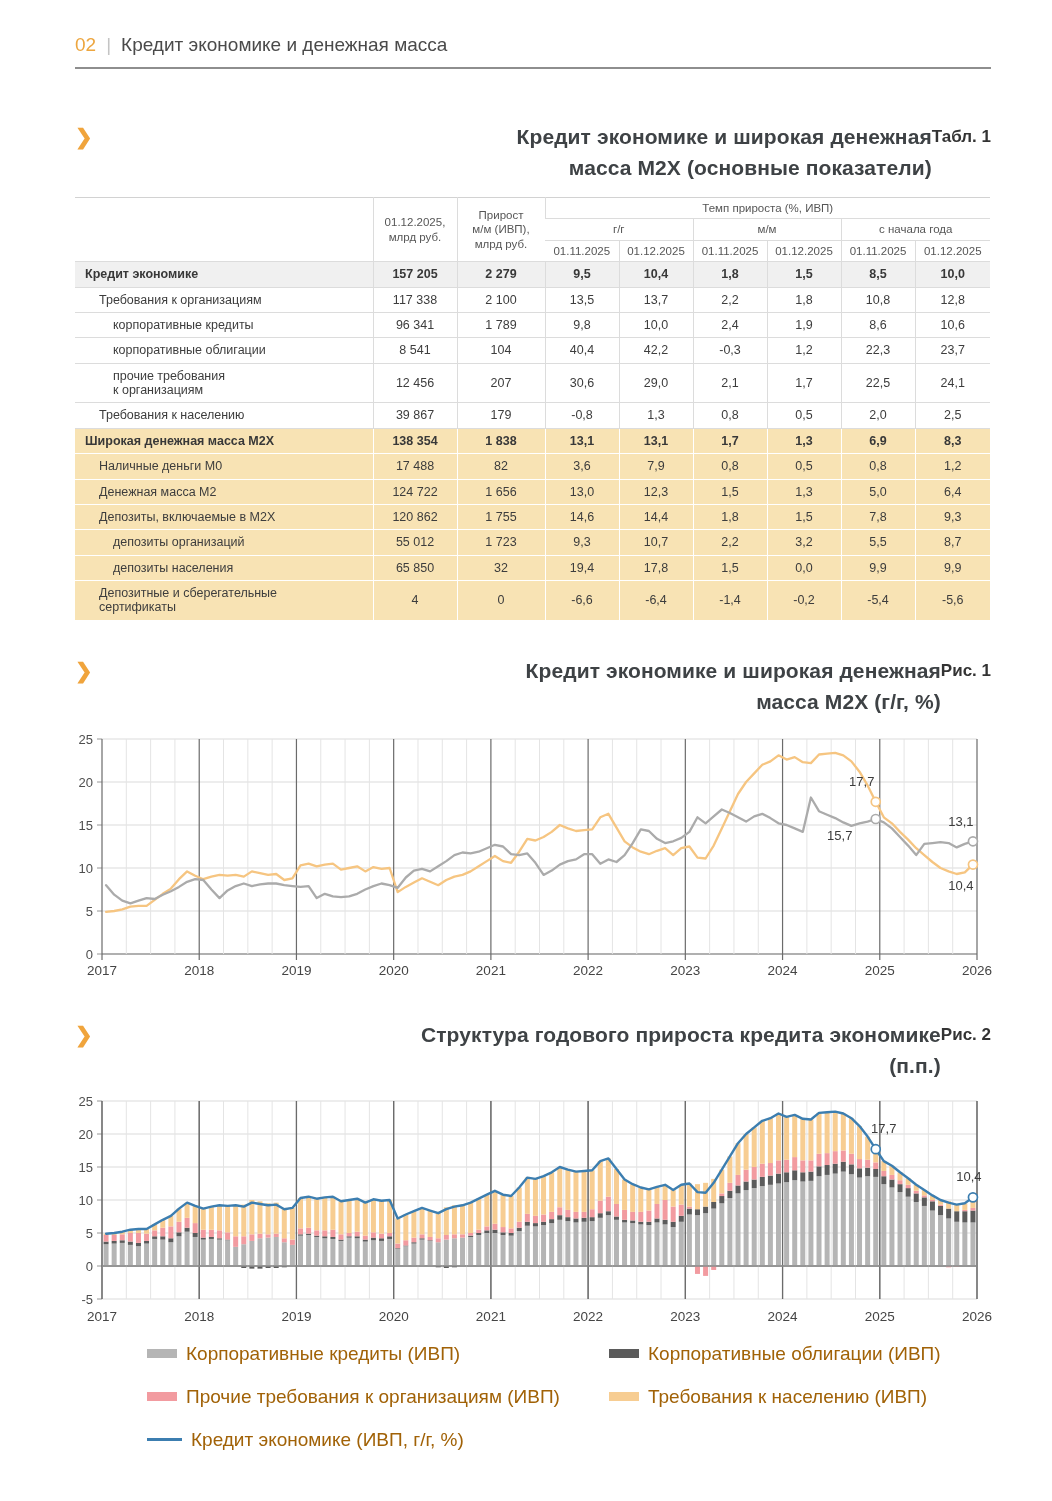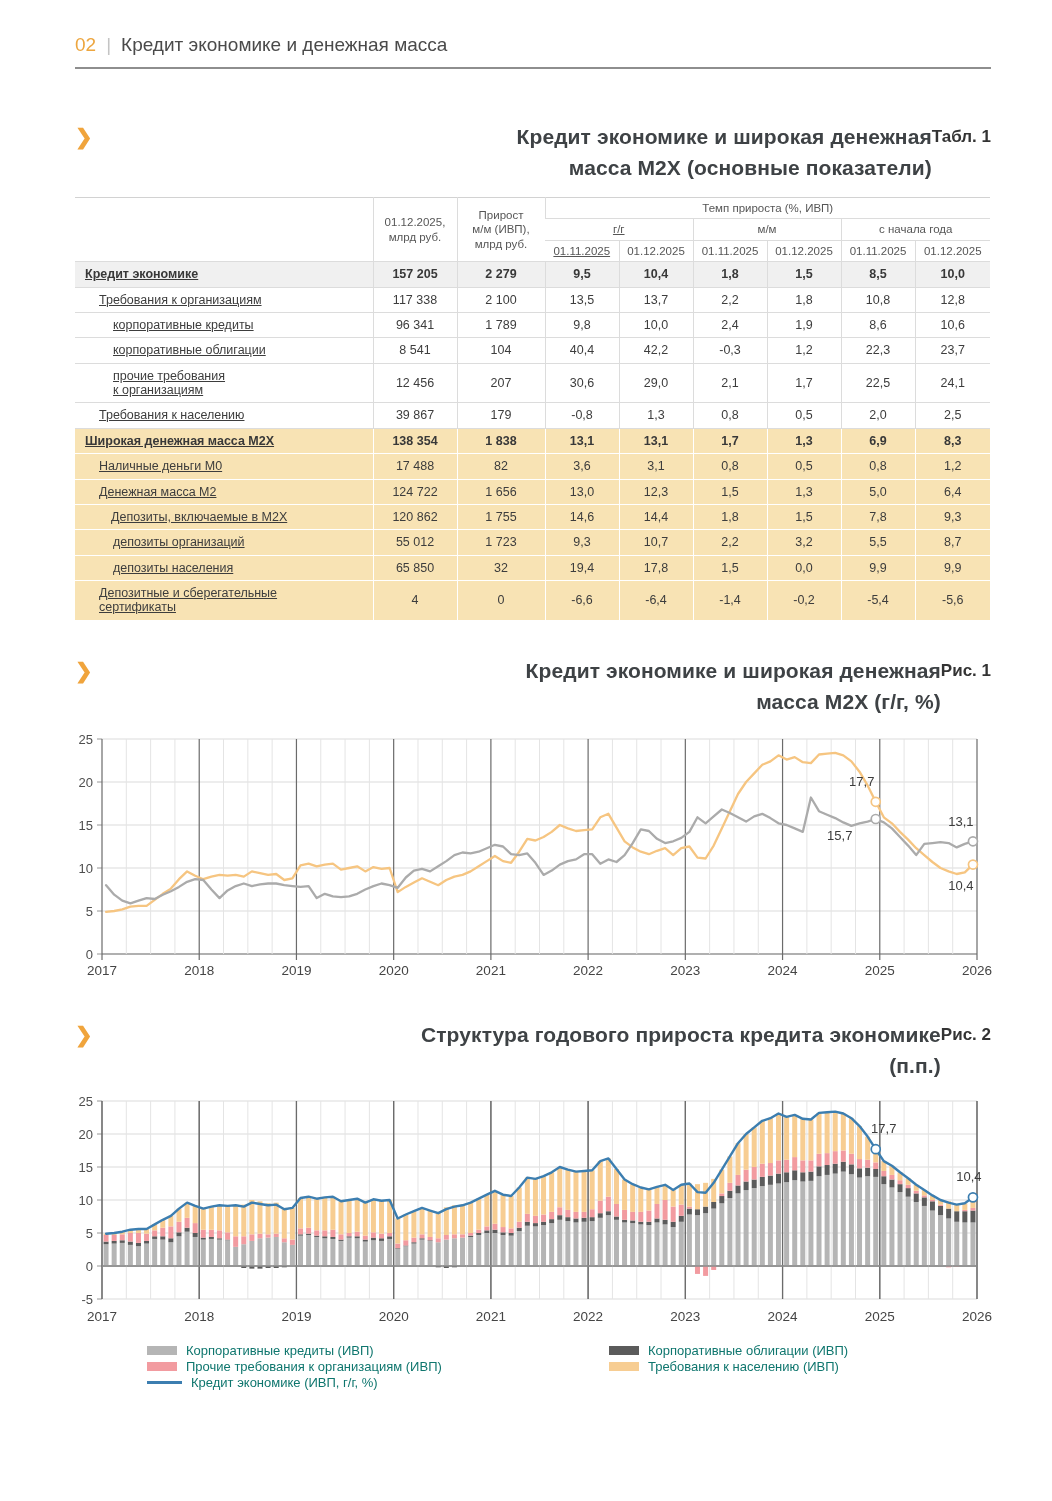--- a/index.html
+++ b/index.html
@@ -18,21 +18,21 @@
   .sec.s2{margin-top:34px;}
   .sec.s3{margin-top:36px;}
   .sec .chev{color:#f0a43c;font-size:21px;font-weight:700;margin-right:19px;line-height:31px;}
   .sec h2{margin:0;font-size:21px;line-height:31px;font-weight:700;color:#3e4245;
           white-space:pre-line;flex:1;letter-spacing:.1px;text-align:right;}
   .sec .ref{font-size:17px;font-weight:700;color:#333;line-height:31px;white-space:nowrap;}
 
   table{border-collapse:collapse;table-layout:fixed;width:915px;margin-top:14px;
         font-size:12.5px;border-top:1px solid #d2d2d2;}
   th,td{border-bottom:1px solid #dcdcdc;border-left:1px solid #dcdcdc;}
-  th:first-child,td:first-child{border-left:none;text-decoration:underline;}
+  th:first-child,td:first-child{border-left:none;}
   th{font-weight:400;font-size:11.5px;color:#565656;padding:3px 4px;vertical-align:middle;
      text-align:center;line-height:1.25;}
   th.pre{white-space:pre-line;}
   td{padding:5px 8px;color:#3d3d3d;line-height:1.15;}
   td.num{text-align:center;}
   td.lbl{white-space:pre-line;}
   tr.bold td{font-weight:700;color:#383838;margin-left:24px;}
   tr.bg-gray{background:#f0f0f0;}
   tr.bg-tan{background:#f8e3b4;}
   tr.bg-tan td{border-color:#ffffff;}
@@ -40,22 +40,22 @@
   .chart{display:block;margin-top:14px;overflow:visible;}
   .chart text{font-family:"Liberation Sans",sans-serif;}
   .axlbl{font-size:13px;fill:#4e4e4e;}
   .yr{font-size:13.5px;fill:#454545;}
   .ann{font-size:13px;fill:#3c3c3c;}
 
   .fig-legend{display:flex;padding-left:200px;gap:225px;margin-top:10px;font-size:13px;color:#474747;}
   .lg-item{display:inline-flex;align-items:center;gap:9px;white-space:nowrap;}
   .lg-line{display:inline-block;width:35px;height:3px;background:#ccc;}
   .lg-box{display:inline-block;width:30px;height:9px;background:#ccc;}
-  .fig2-legend{display:grid;grid-template-columns:462px auto;row-gap:1px;
-               margin:10px 0 0 72px;font-size:13px;color:#0f766e;}
+  .fig2-legend{display:grid;grid-template-columns:462px auto;row-gap:21px;
+               margin:10px 0 0 72px;font-size:19px;color:#a16207;}
 </style>
 </head>
 <body>
 
 <div class="page">
   <div class="content">
 
     <div class="doc-header">
       <span class="num">02</span>
       <span class="sep">|</span>
@@ -182,39 +182,39 @@
             <td class="num">1,7</td>
             <td class="num">1,3</td>
             <td class="num">6,9</td>
             <td class="num">8,3</td>
           </tr>
           <tr class="bg-tan">
             <td class="lbl" style="padding-left: 24px;">Наличные деньги М0</td>
             <td class="num">17 488</td>
             <td class="num">82</td>
             <td class="num">3,6</td>
-            <td class="num">3,1</td>
+            <td class="num">7,9</td>
             <td class="num">0,8</td>
             <td class="num">0,5</td>
             <td class="num">0,8</td>
             <td class="num">1,2</td>
           </tr>
           <tr class="bg-tan">
             <td class="lbl" style="padding-left: 24px;">Денежная масса М2</td>
             <td class="num">124 722</td>
             <td class="num">1 656</td>
             <td class="num">13,0</td>
             <td class="num">12,3</td>
             <td class="num">1,5</td>
             <td class="num">1,3</td>
             <td class="num">5,0</td>
             <td class="num">6,4</td>
           </tr>
           <tr class="bg-tan">
-            <td class="lbl" style="padding-left: 36px;">Депозиты, включаемые в М2Х</td>
+            <td class="lbl" style="padding-left: 24px;">Депозиты, включаемые в М2Х</td>
             <td class="num">120 862</td>
             <td class="num">1 755</td>
             <td class="num">14,6</td>
             <td class="num">14,4</td>
             <td class="num">1,8</td>
             <td class="num">1,5</td>
             <td class="num">7,8</td>
             <td class="num">9,3</td>
           </tr>
           <tr class="bg-tan">

